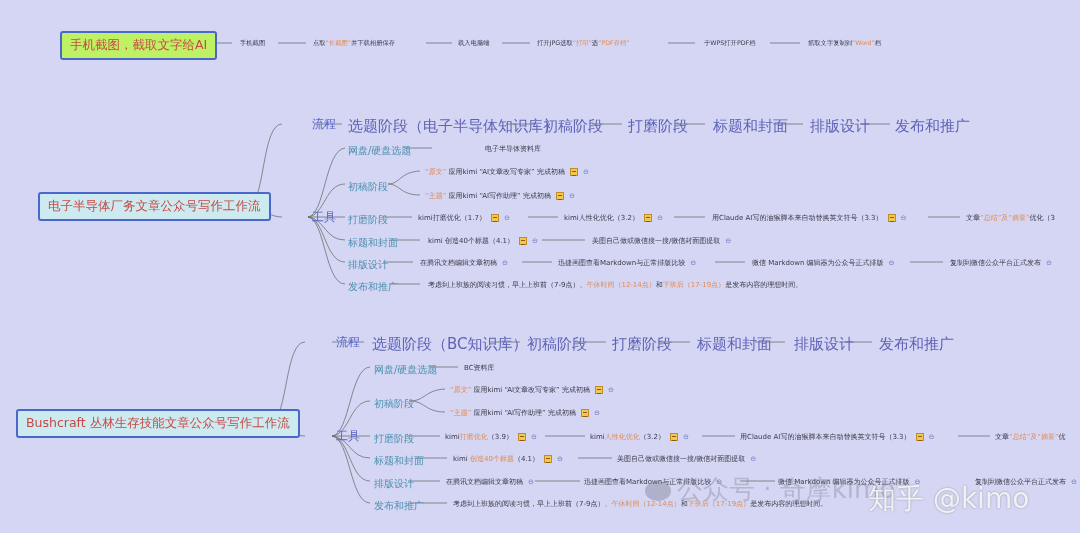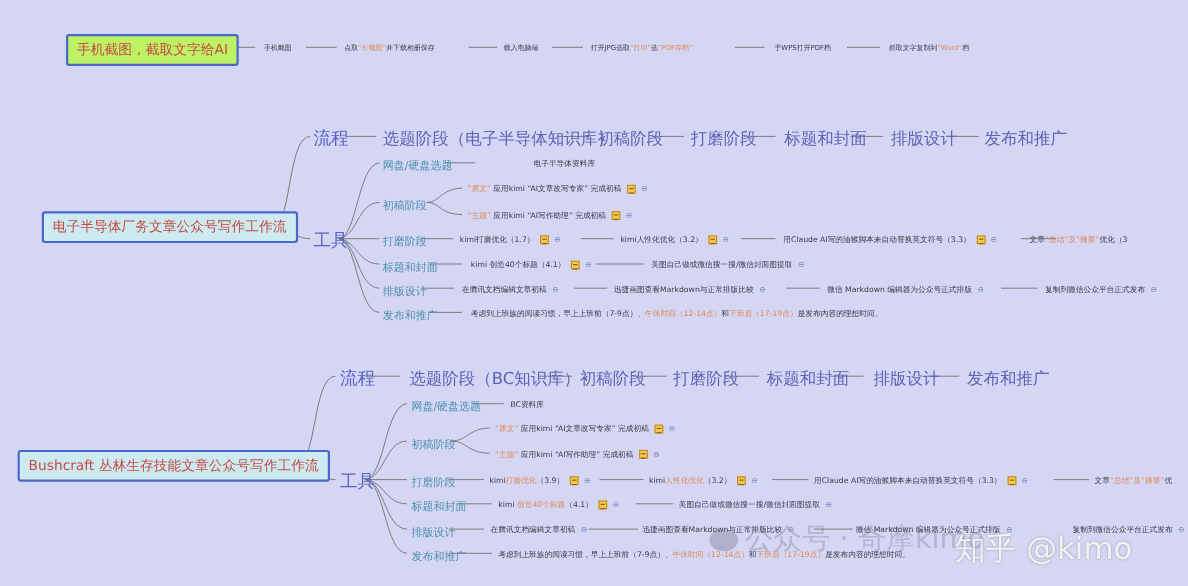--- a/index.html
+++ b/index.html
@@ -9,21 +9,21 @@
     font-family:"DejaVu Sans","Liberation Sans",sans-serif;
   }
   .abs { position:absolute; white-space:nowrap; }
   svg.lines { position:absolute; left:0; top:0; width:1080px; height:533px; }
   .root {
     position:absolute; border:2px solid #4a68c9; border-radius:3px;
     color:#c44a45; font-size:12.5px; padding:4px 8px; white-space:nowrap;
   }
   .root.r1 { background:#bef264; }
   .root.r2 { background:#cdeaf0; }
-  .l1 { color:#5a63c8; font-size:16px; }
+  .l1 { color:#5a63c8; font-size:12px;margin-left:27px; }
   .l2 { color:#5e63b6; font-size:15px; }
   .lbl { color:#4d8fb0; font-size:10px; }
   .txt { color:#3a3a48; font-size:7px; }
   .t6 { color:#3a3a48; font-size:6.3px; }
   .hl { color:#e08a56; }
   .note {
     display:inline-block; width:8px; height:8px; background:#f2c94c;
     border:1px solid #c18a2b; box-sizing:border-box; vertical-align:middle;
     margin-left:5px; position:relative;
   }
@@ -126,21 +126,21 @@
 <span class="abs txt" style="left:438px;top:144px;margin-left:47px;">电子半导体资料库</span>
 
 <span class="abs lbl" style="left:348px;top:180px;">初稿阶段</span>
 <span class="abs txt" style="left:425px;top:167px;"><span class="hl">“原文”</span> <span>应用kimi “AI文章改写专家” 完成初稿</span><span class="note"></span><span class="link">⊖</span></span>
 <span class="abs txt" style="left:425px;top:191px;"><span class="hl">“主题”</span> <span>应用kimi “AI写作助理” 完成初稿</span><span class="note"></span><span class="link">⊖</span></span>
 
 <span class="abs lbl" style="left:348px;top:213px;">打磨阶段</span>
 <span class="abs txt" style="left:418px;top:213px;"><span>kimi打磨优化（1.7）</span><span class="note"></span><span class="link">⊖</span></span>
 <span class="abs txt" style="left:564px;top:213px;"><span>kimi人性化优化（3.2）</span><span class="note"></span><span class="link">⊖</span></span>
 <span class="abs txt" style="left:712px;top:213px;"><span>用Claude AI写的油猴脚本来自动替换英文符号（3.3）</span><span class="note"></span><span class="link">⊖</span></span>
-<span class="abs txt" style="left:936px;top:213px;text-align:right;"><span>文章</span><span class="hl">“总结”</span><span class="hl">及</span><span class="hl">“摘要”</span><span>优化（3</span></span>
+<span class="abs txt" style="left:966px;top:213px;text-align:right;"><span>文章</span><span class="hl">“总结”</span><span class="hl">及</span><span class="hl">“摘要”</span><span>优化（3</span></span>
 
 <span class="abs lbl" style="left:348px;top:236px;">标题和封面</span>
 <span class="abs txt" style="left:428px;top:236px;"><span>kimi 创造40个标题（4.1）</span><span class="note"></span><span class="link">⊖</span></span>
 <span class="abs txt" style="left:592px;top:236px;"><span>美图自己做或微信搜一搜/微信封面图提取</span><span class="link">⊖</span></span>
 
 <span class="abs lbl" style="left:348px;top:258px;">排版设计</span>
 <span class="abs txt" style="left:420px;top:258px;"><span>在腾讯文档编辑文章初稿</span><span class="link">⊖</span></span>
 <span class="abs txt" style="left:558px;top:258px;"><span>迅捷画图查看Markdown与正常排版比较</span><span class="link">⊖</span></span>
 <span class="abs txt" style="left:752px;top:258px;"><span>微信 Markdown 编辑器为公众号正式排版</span><span class="link">⊖</span></span>
 <span class="abs txt" style="left:950px;top:258px;"><span>复制到微信公众平台正式发布</span><span class="link">⊖</span></span>

